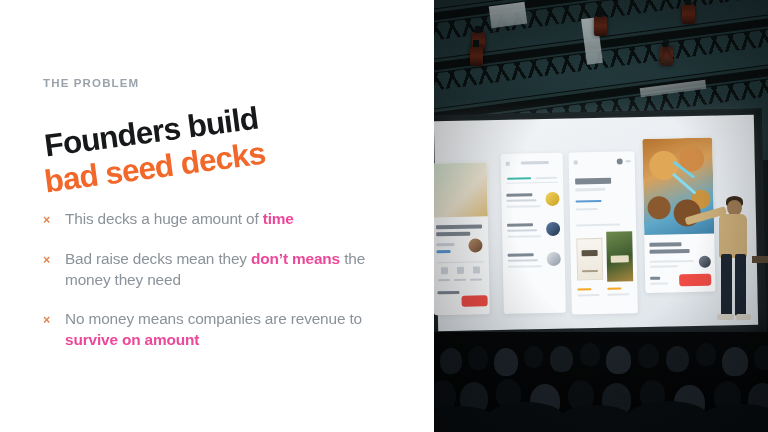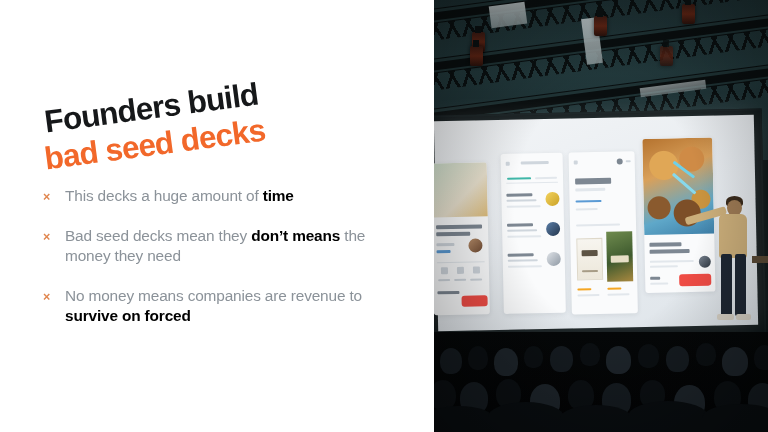--- a/index.html
+++ b/index.html
@@ -61,21 +61,21 @@
     text-align:left;
     padding-top:1px;
   }
   .btext{
     font-size:15.4px;
     line-height:20.5px;
     color:#8b9299;
     letter-spacing:-0.15px;
     font-weight:400;
   }
-  .btext .hl{color:#000000;font-weight:700;margin-top:30px;}
+  .btext .hl{color:#ec4899;font-weight:700;margin-top:30px;}
 
   
   .photo{
     position:relative;
     flex:1 1 auto;
     height:432px;
     overflow:hidden;
     background:#0b1315;
   }
   .photo > *{position:absolute;}
@@ -190,38 +190,39 @@
     pointer-events:none;
   }
 </style>
 </head>
 <body>
 
 <div class="slide">
 
   <div class="left">
 
+    <div class="eyebrow">THE PROBLEM</div>
 
     <h1 class="headline">
       <span class="l1">Founders build</span>
       <span class="l2">bad seed decks</span>
     </h1>
 
     <ul class="bullets" id="bullet-list">
         <li class="bullet">
           <span class="xmark">×</span>
           <span class="btext"><span>This decks a huge amount of </span><span class="hl">time</span></span>
         </li>
         <li class="bullet">
           <span class="xmark">×</span>
-          <span class="btext"><span>Bad seed decks mean they </span><span class="hl">don’t means</span><span> the money they need</span></span>
+          <span class="btext"><span>Bad raise decks mean they </span><span class="hl">don’t means</span><span> the money they need</span></span>
         </li>
         <li class="bullet">
           <span class="xmark">×</span>
-          <span class="btext"><span>No money means companies are revenue to </span><span class="hl">survive on forced</span></span>
+          <span class="btext"><span>No money means companies are revenue to </span><span class="hl">survive on amount</span></span>
         </li>
       </ul>
   </div>
 
   <div class="photo">
 
     <div class="ceiling"></div>
     <div class="lattice l1"></div>
     <div class="truss t1"></div>
     <div class="lattice l2"></div>

